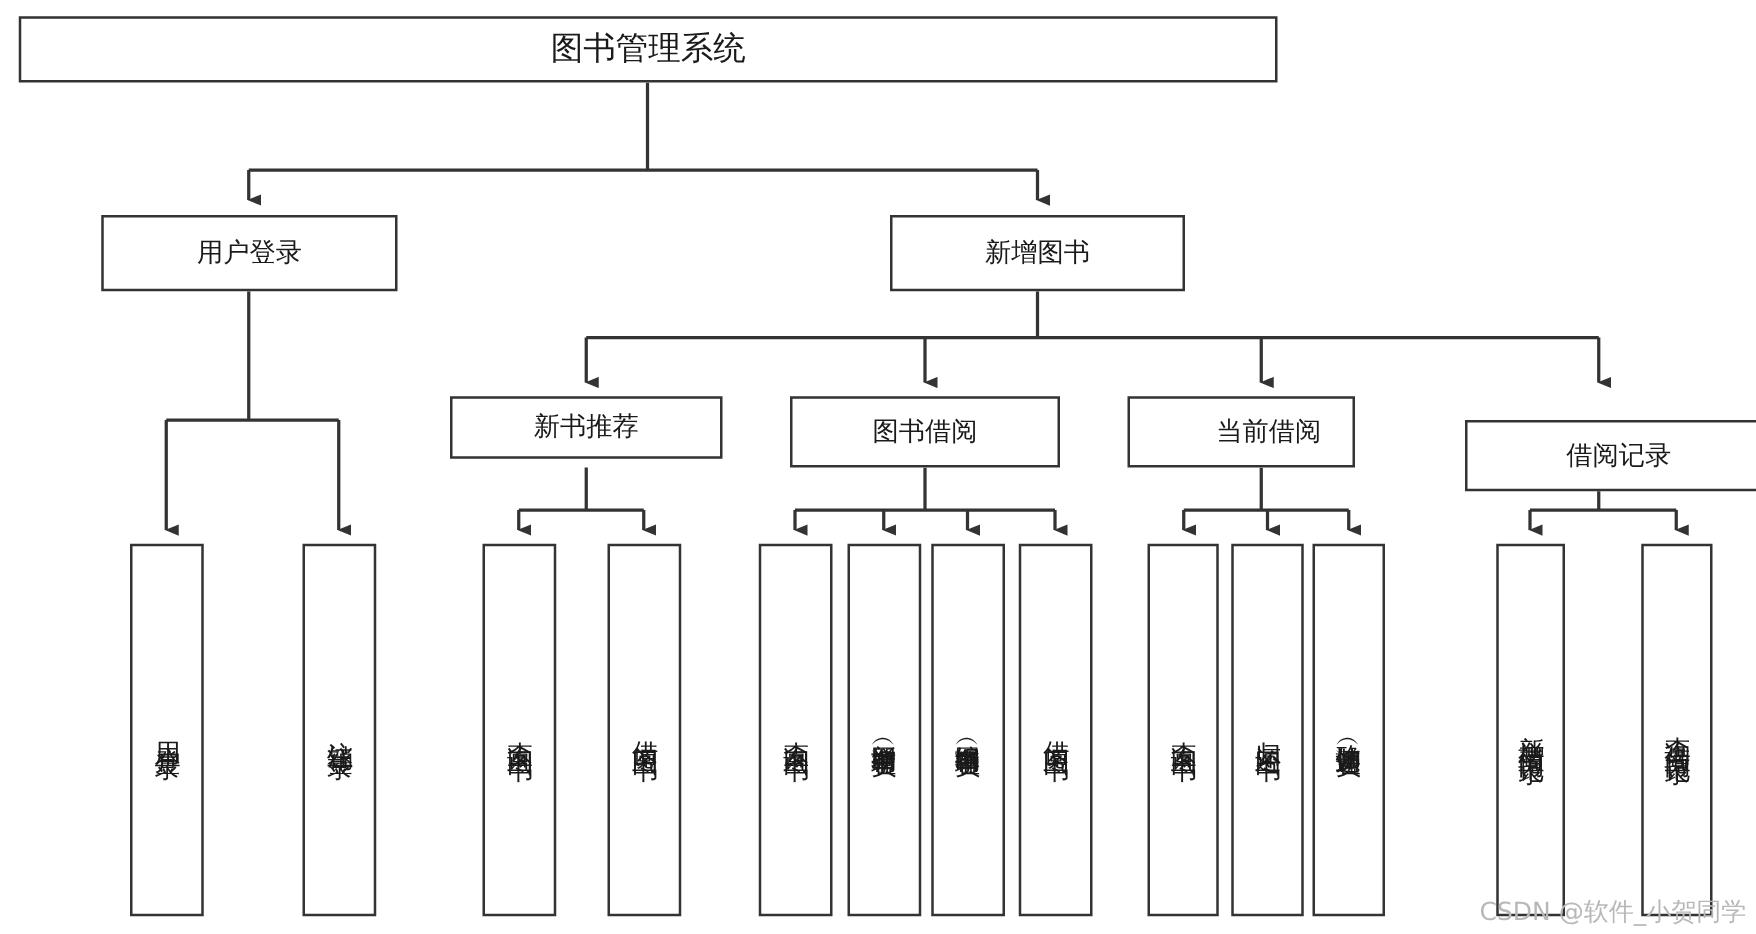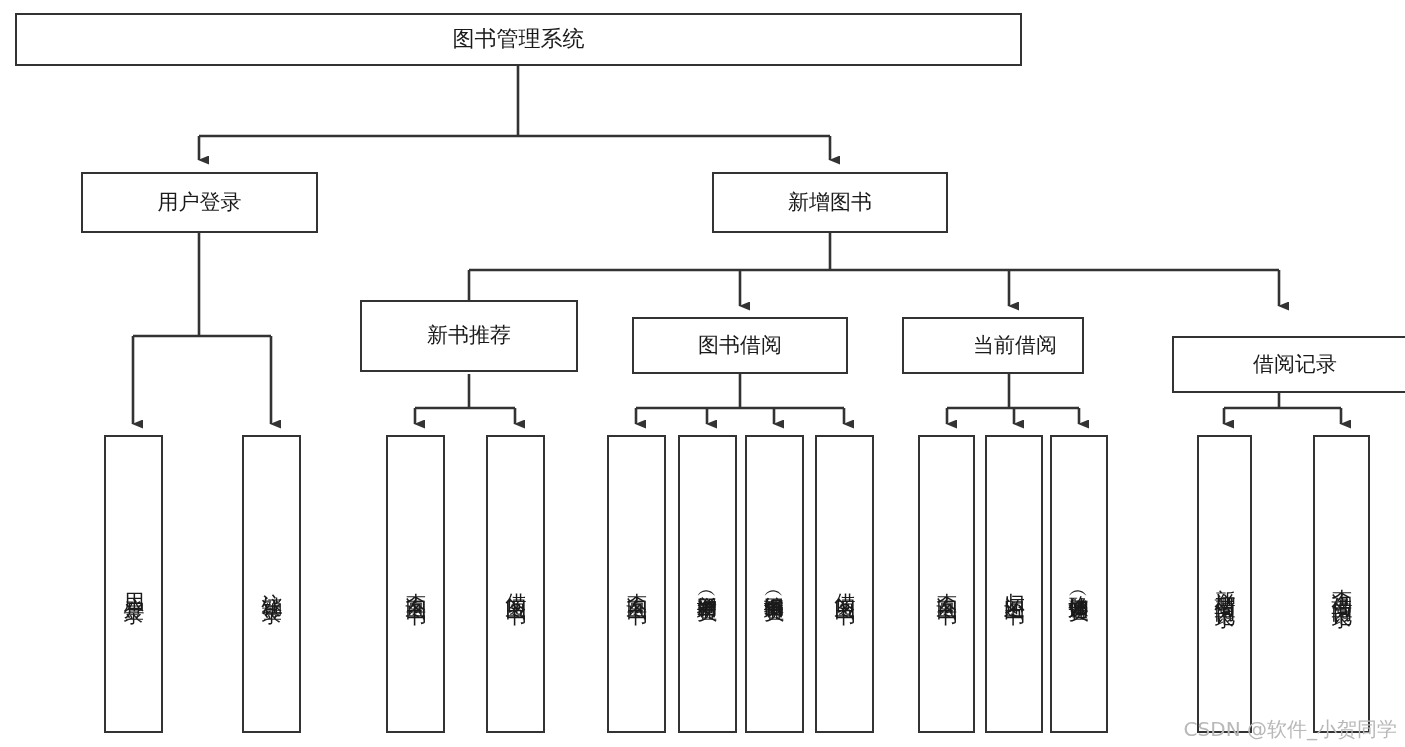--- a/index.html
+++ b/index.html
@@ -38,21 +38,21 @@
   .node-label {
     color: #1a1a1a;
     line-height: 1.12;
     text-align: center;
     white-space: nowrap;
   }
   .node.horizontal .node-label {
     font-size: 21px;
   }
   .node.root .node-label {
-    font-size: 22px;
+    font-size: 26px;
   }
   .node.vertical {
     align-items: center;
     justify-content: center;
   }
   .node.vertical .node-label {
     writing-mode: vertical-rl;
     text-orientation: upright;
     font-size: 21px;
     letter-spacing: 4px;
@@ -131,21 +131,21 @@
     <span class="node-label">图书管理系统</span>
   </div>
 
   <div class="node horizontal" id="n-level1_user_login" style="left: 81px; top: 172px; width: 237px; height: 61px;">
     <span class="node-label">用户登录</span>
   </div>
   <div class="node horizontal" id="n-level1_book_manage" style="left: 712px; top: 172px; width: 236px; height: 61px;">
     <span class="node-label">新增图书</span>
   </div>
 
-  <div class="node horizontal" id="n-level2_new_book_rec" style="left: 360px; top: 300px; width: 218px; height: 72px;">
+  <div class="node horizontal" id="n-level2_new_book_rec" style="left: 360px; top: 317px; width: 218px; height: 50px;">
     <span class="node-label">新书推荐</span>
   </div>
   <div class="node horizontal" id="n-level2_book_borrow" style="left: 632px; top: 317px; width: 216px; height: 57px;">
     <span class="node-label">图书借阅</span>
   </div>
   <div class="node horizontal" id="n-level2_current_borrow" style="left: 902px; top: 317px; width: 182px; height: 57px; padding-left: 44px;">
     <span class="node-label">当前借阅</span>
   </div>
   <div class="node horizontal" id="n-level2_borrow_record" style="left: 1172px; top: 305px; width: 246px; height: 57px; margin-top: 31px;">
     <span class="node-label">借阅记录</span>

